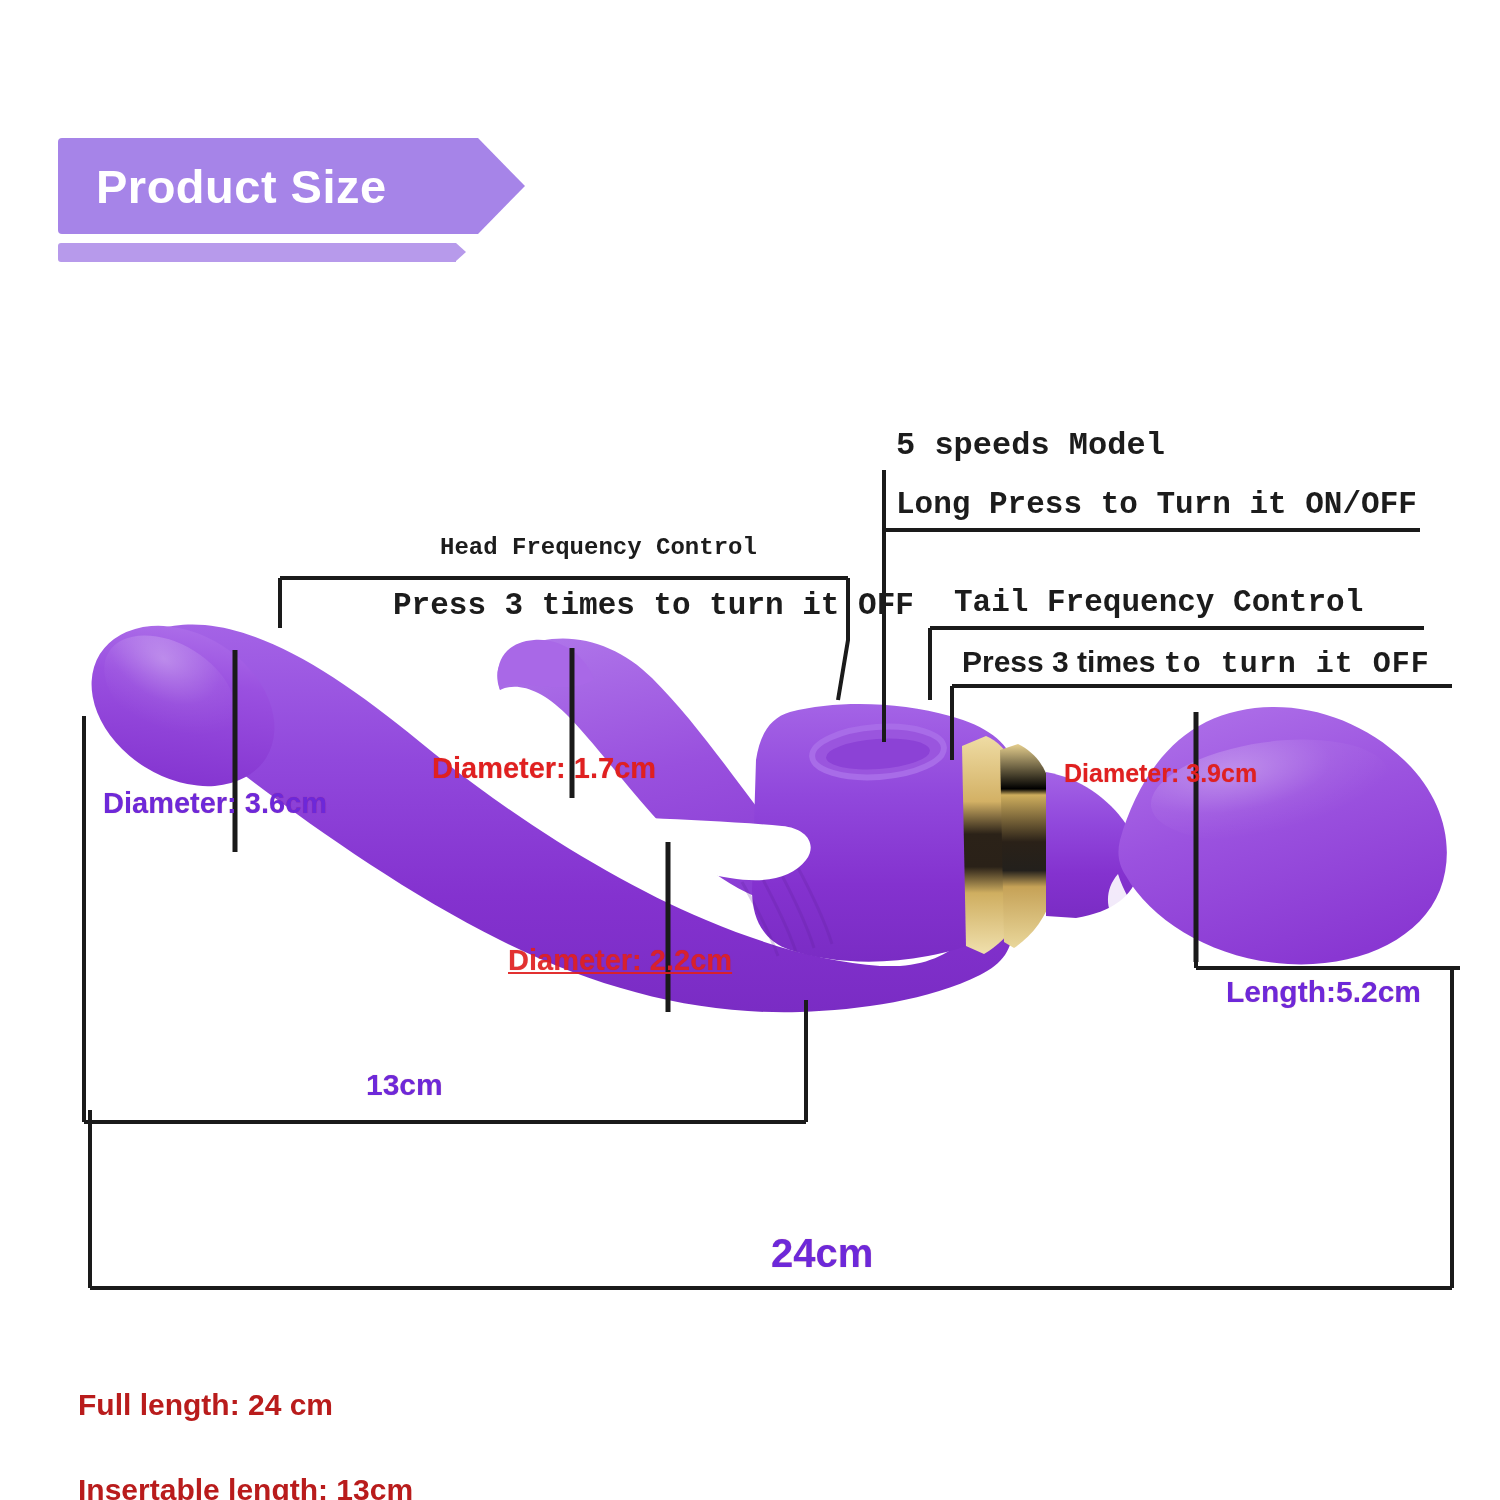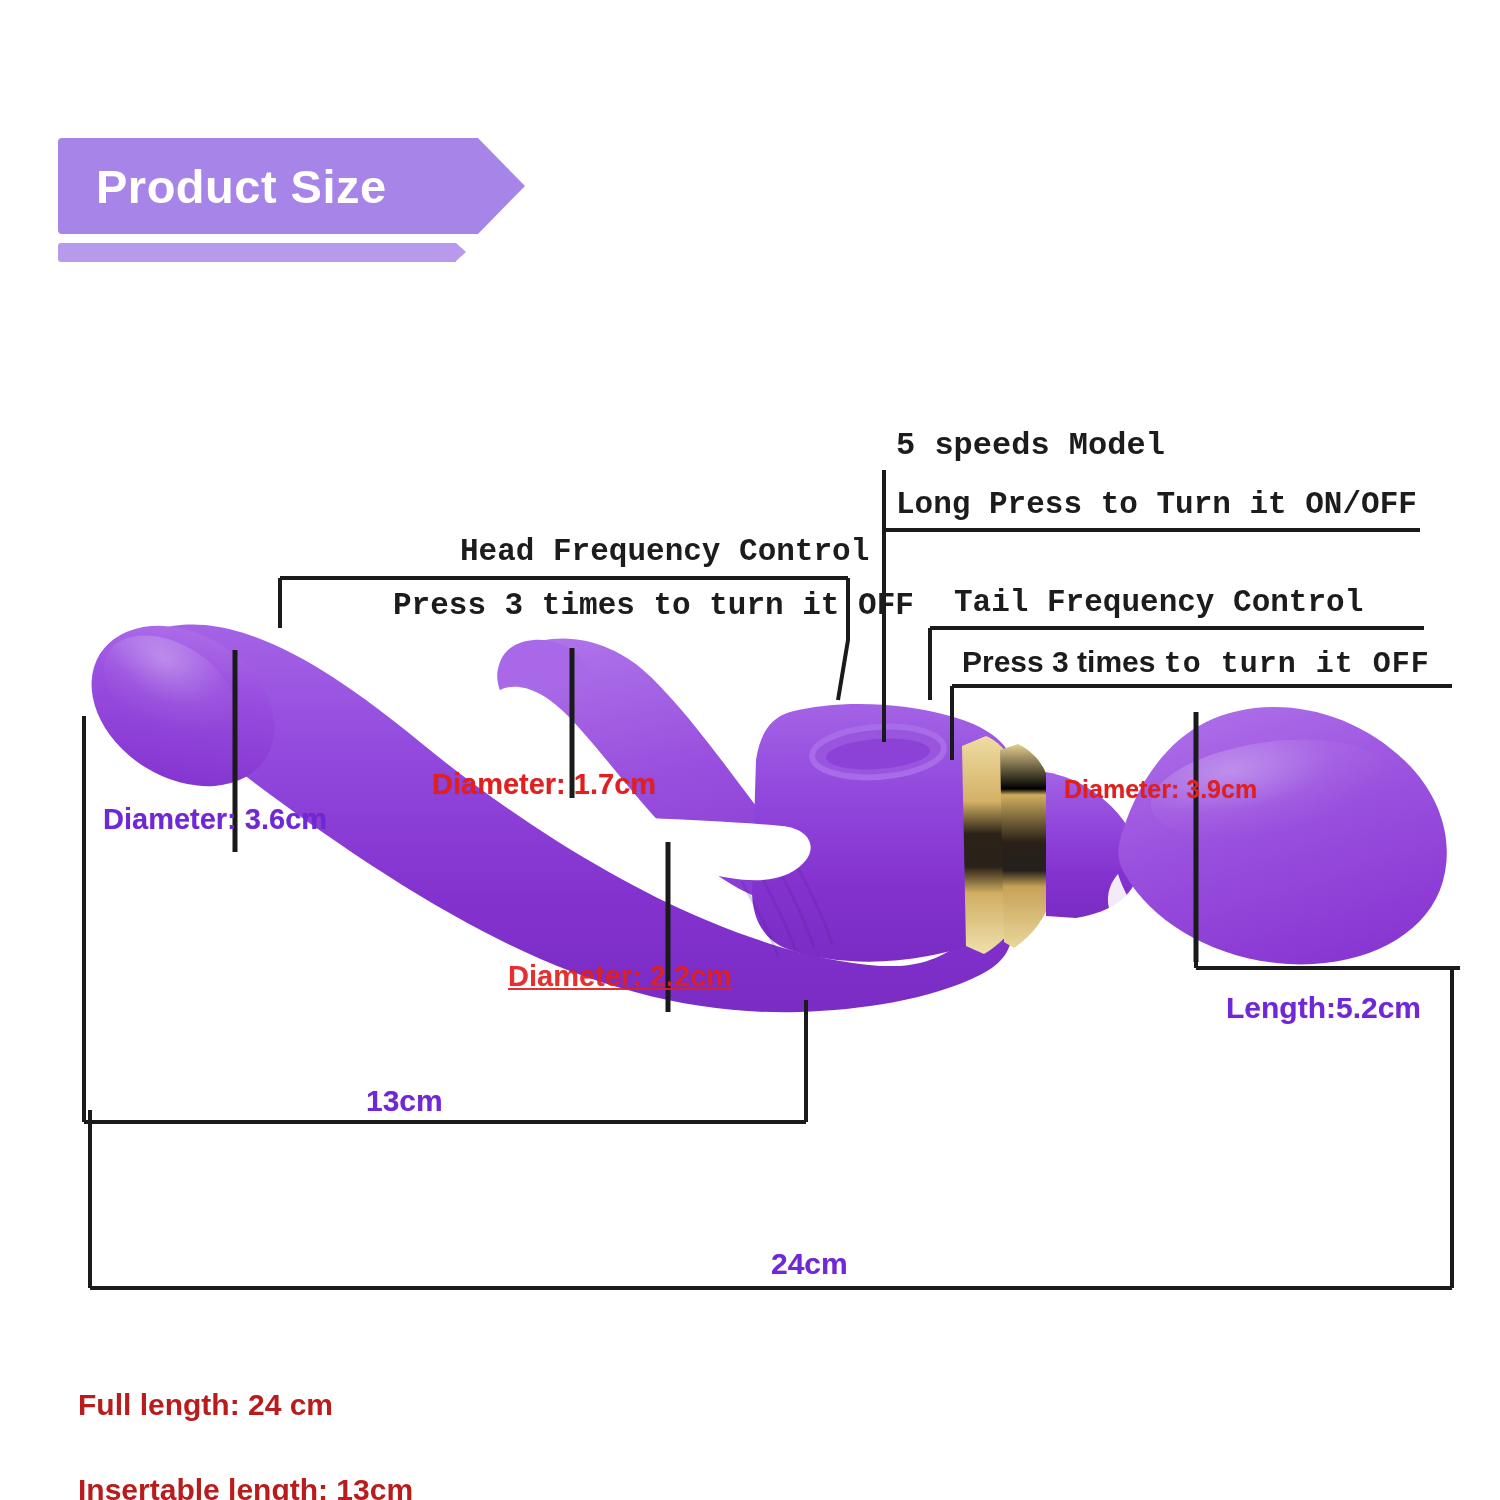--- a/index.html
+++ b/index.html
@@ -65,21 +65,20 @@
   }
 
   
   .red-lab{
     position:absolute;
     color:#e02020;
     font-weight:bold;
     white-space:nowrap;
     font-family:"Liberation Sans", sans-serif;
     text-shadow:0 0 1px rgba(180,0,0,.35);
-    margin-top:16px;
   }
   .red-lab.dark{color:#6d28d9;}
 
   
   .summary{
     position:absolute;
     color:#b91c1c;
     font-weight:bold;
     font-size:30px;
     white-space:nowrap;
@@ -287,21 +286,21 @@
       <path d="M 84 1122 L 806 1122"></path>
     </g>
 
     <g stroke="#1a1a1a" stroke-width="4" fill="none">
       <path d="M 90 1110 L 90 1288"></path>
       <path d="M 1452 966 L 1452 1288"></path>
       <path d="M 90 1288 L 1452 1288"></path>
     </g>
   </svg>
 
-  <div class="callout" style="left:460px;top:534px;font-size:31px;">Head Frequency Control</div>
+  <div class="callout" style="left:440px;top:534px;font-size:24px;">Head Frequency Control</div>
   <div class="callout" style="left:393px;top:588px;font-size:31px;">Press 3 times to turn it OFF</div>
 
   <div class="callout" style="left:896px;top:427px;font-size:32px;">5 speeds Model</div>
   <div class="callout" style="left:954px;top:585px;font-size:31px;">Tail Frequency Control</div>
 
   <div class="callout" style="left:896px;top:487px;font-size:31px;">Long Press to Turn it ON/OFF</div>
   <div class="callout mono-tail" style="left:962px;top:645px;font-size:30px;">
     <span>Press 3 times</span><span>&nbsp;</span><span class="mono-part">to turn it OFF</span>
   </div>
 
@@ -310,18 +309,18 @@
   <div class="red-lab" style="left:432px;top:752px;font-size:29px;">Diameter: 1.7cm</div>
 
   <div class="red-lab" style="left:508px;top:944px;font-size:29px;opacity:.92;text-decoration:underline;">Diameter: 2.2cm</div>
 
   <div class="red-lab" style="left:1064px;top:759px;font-size:25px;">Diameter: 3.9cm</div>
 
   <div class="red-lab dark" style="left:1226px;top:975px;font-size:30px;">Length:5.2cm</div>
 
   <div class="red-lab dark" style="left:366px;top:1068px;font-size:30px;text-align:right;">13cm</div>
 
-  <div class="red-lab dark" style="left:771px;top:1231px;font-size:30px;">24cm</div>
+  <div class="red-lab dark" style="left:771px;top:1231px;font-size:40px;">24cm</div>
 
   <div class="summary" style="left:78px;top:1388px;">Full length: 24 cm</div>
   <div class="summary" style="left:78px;top:1473px;">Insertable length: 13cm</div>
 
 </div>
 
 </body></html>

